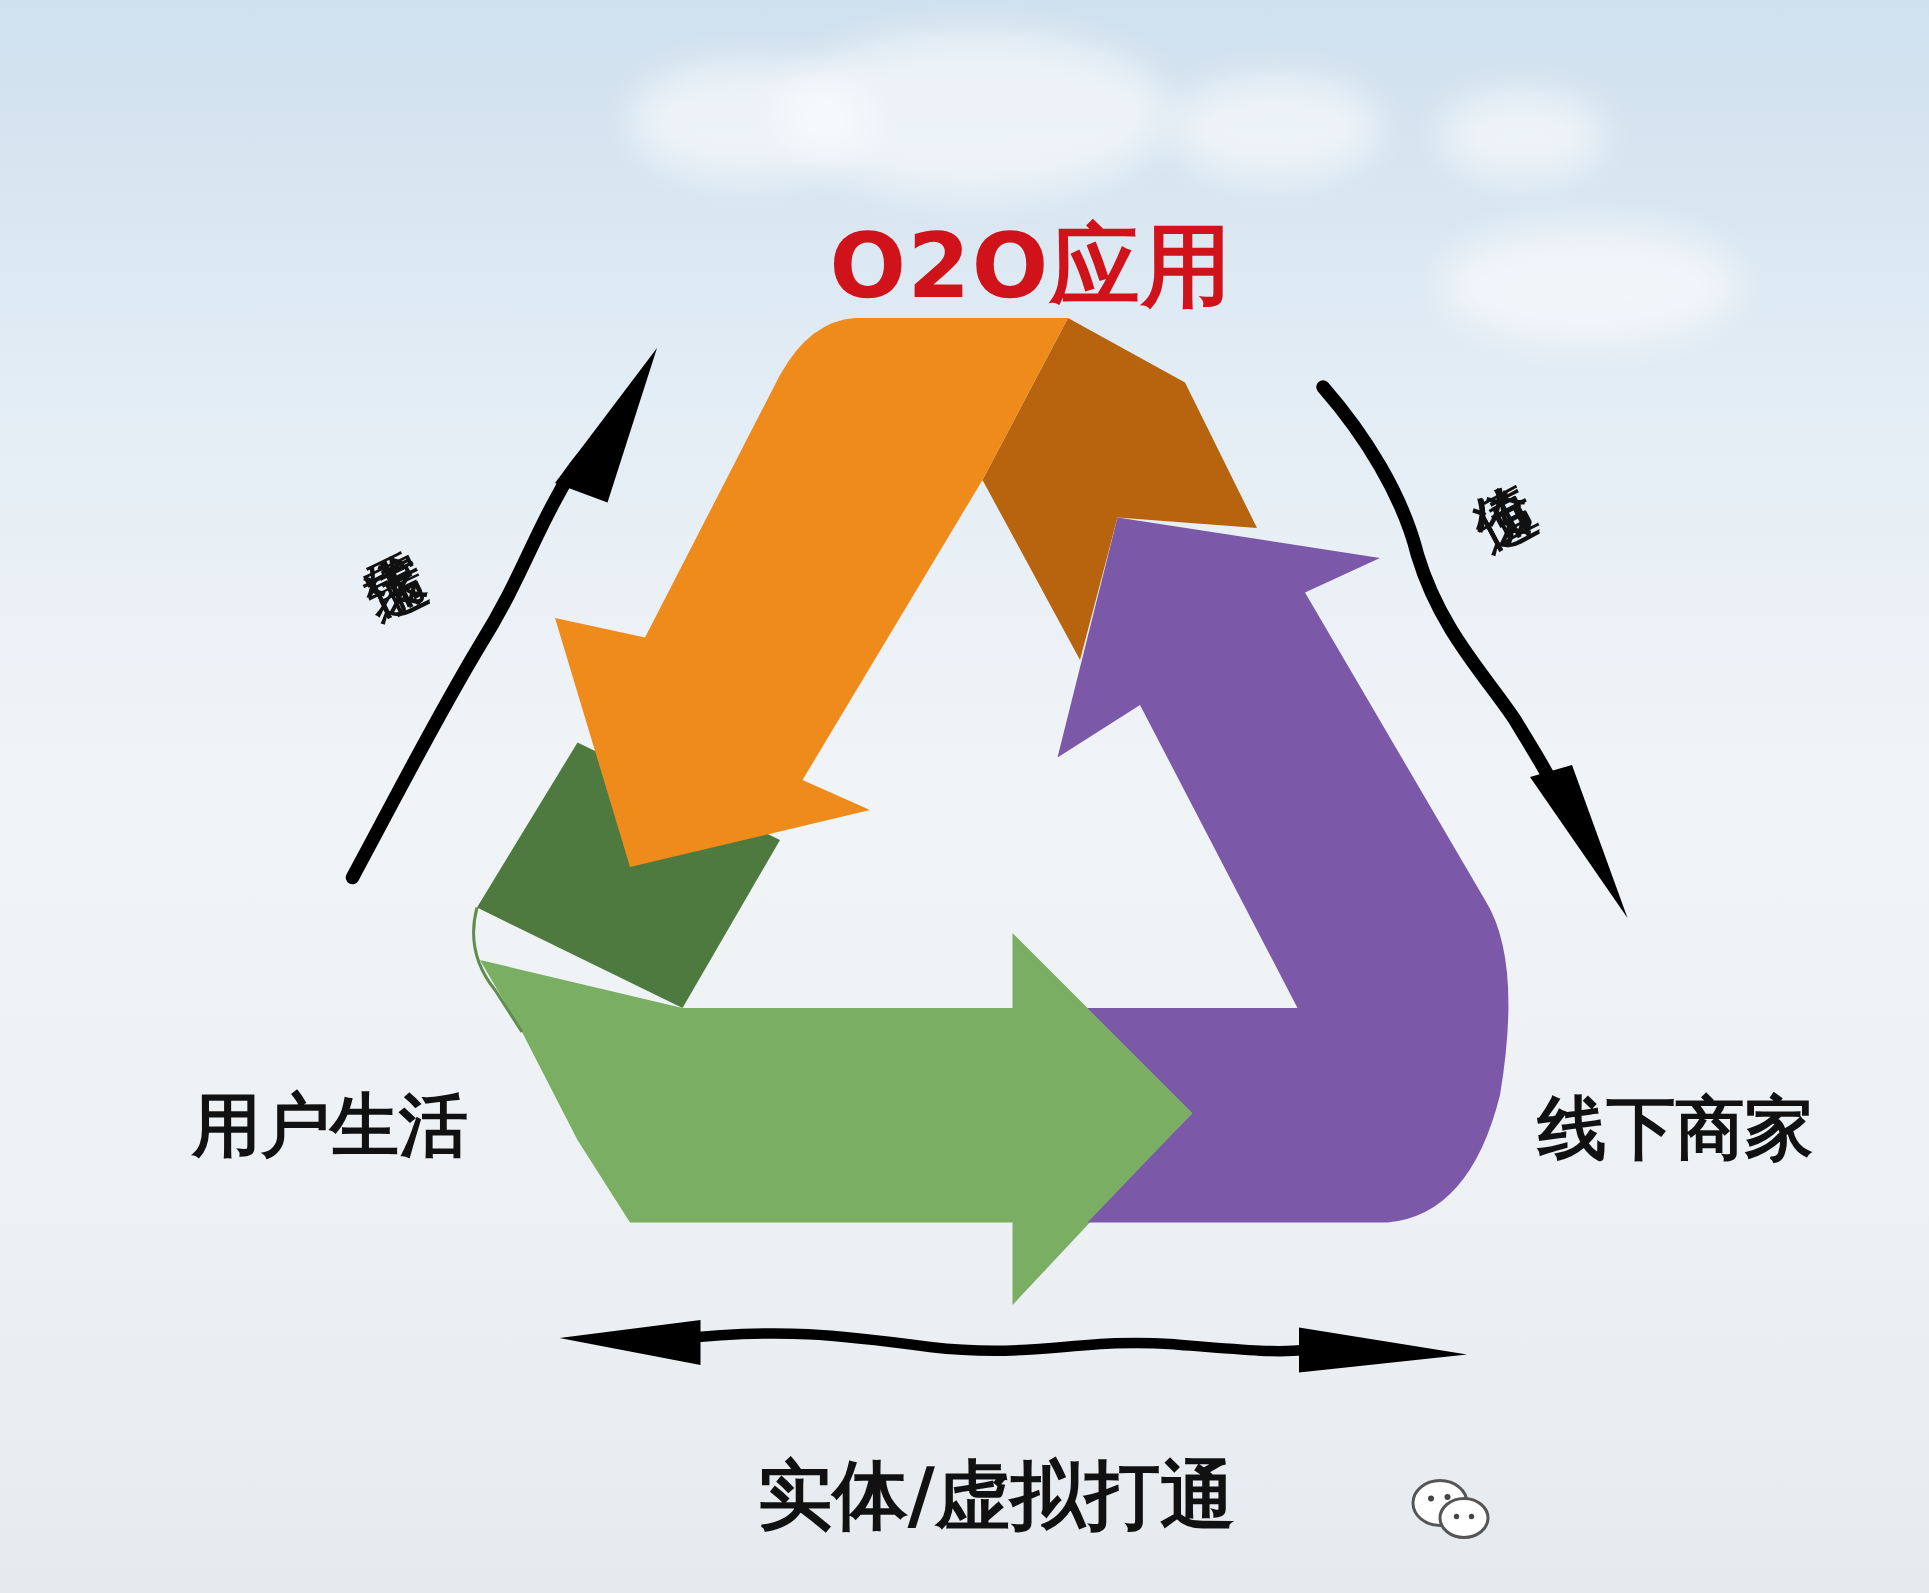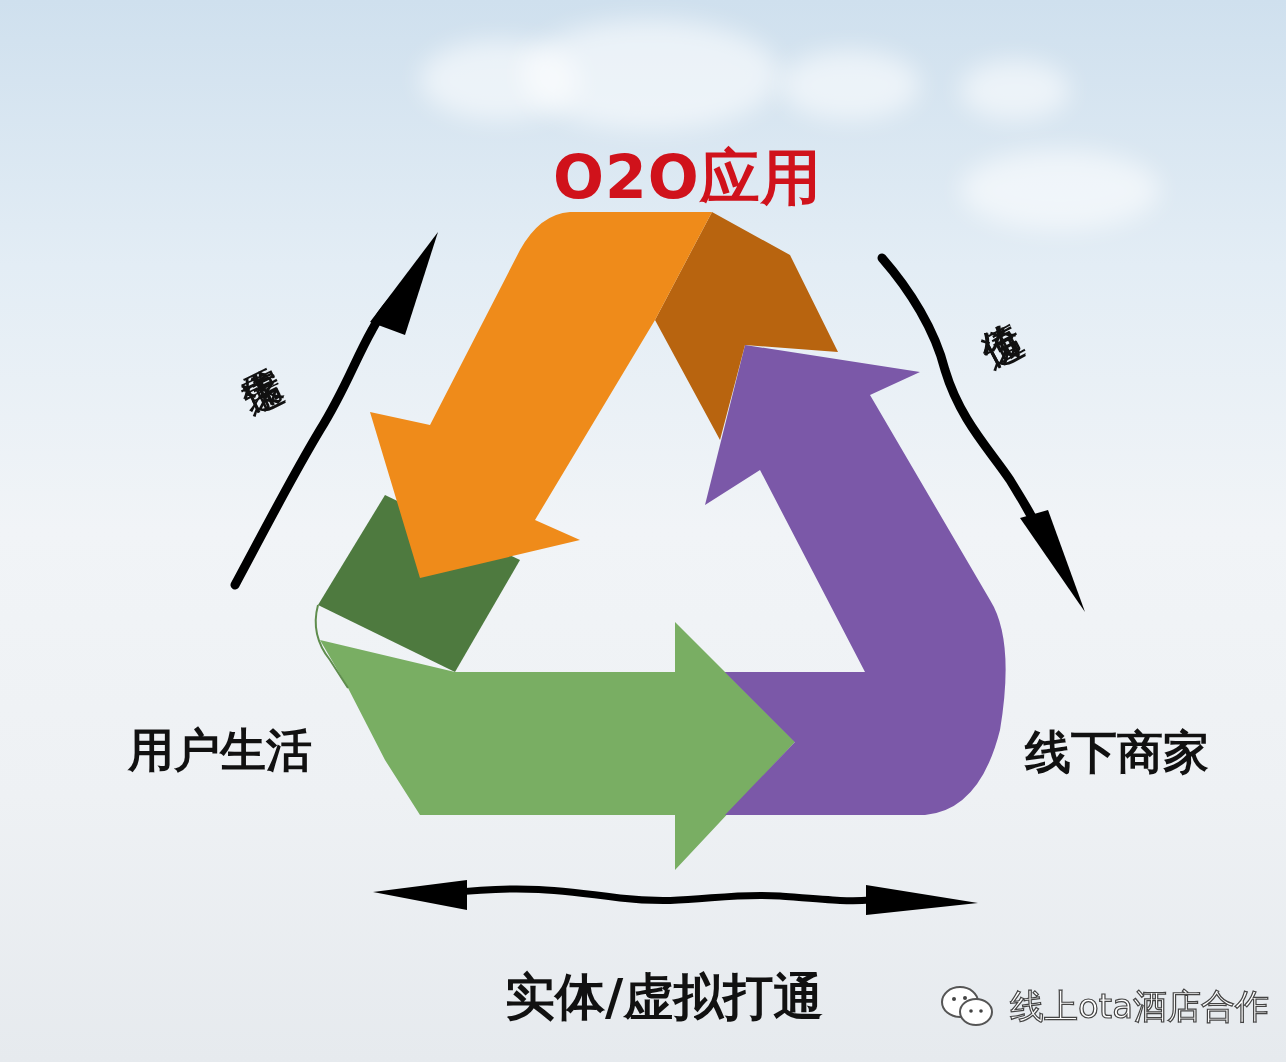--- a/index.html
+++ b/index.html
@@ -74,14 +74,13 @@
 
 <div class="watermark">
   <svg width="56" height="46" viewBox="0 0 56 46">
     <ellipse cx="20" cy="18" rx="18" ry="15" fill="#fff" stroke="#555" stroke-width="2"></ellipse>
     <ellipse cx="36" cy="28" rx="16" ry="13" fill="#fff" stroke="#555" stroke-width="2"></ellipse>
     <circle cx="14" cy="15" r="2" fill="#444"></circle>
     <circle cx="25" cy="14" r="2" fill="#444"></circle>
     <circle cx="31" cy="27" r="1.8" fill="#444"></circle>
     <circle cx="41" cy="27" r="1.8" fill="#444"></circle>
   </svg>
-  <span class="wm-text">线上ota酒店合作</span>
 </div>
 
 </body></html>

